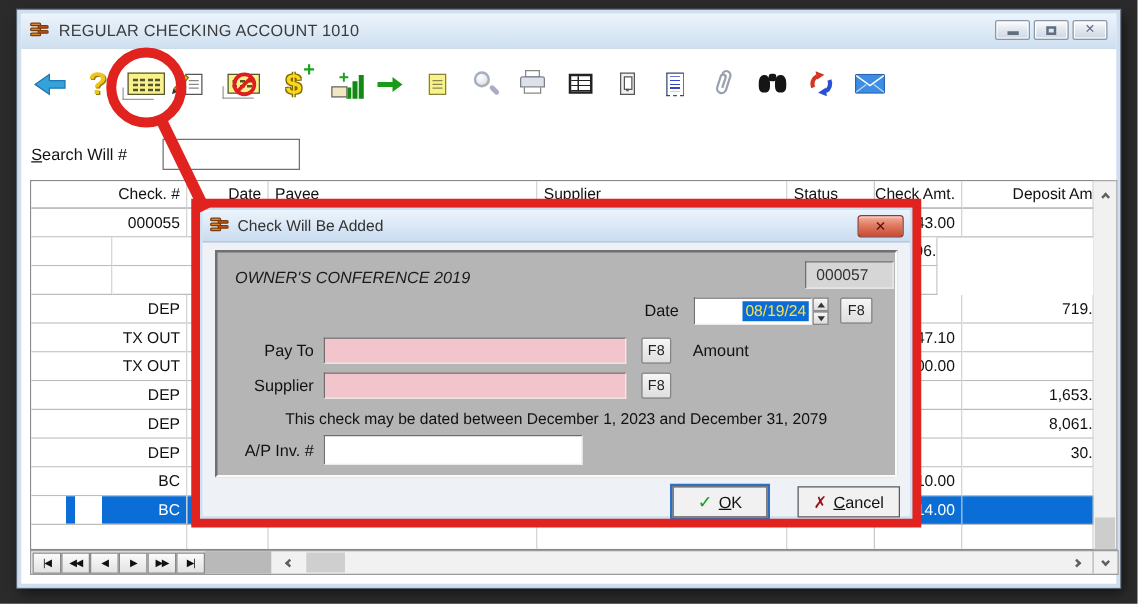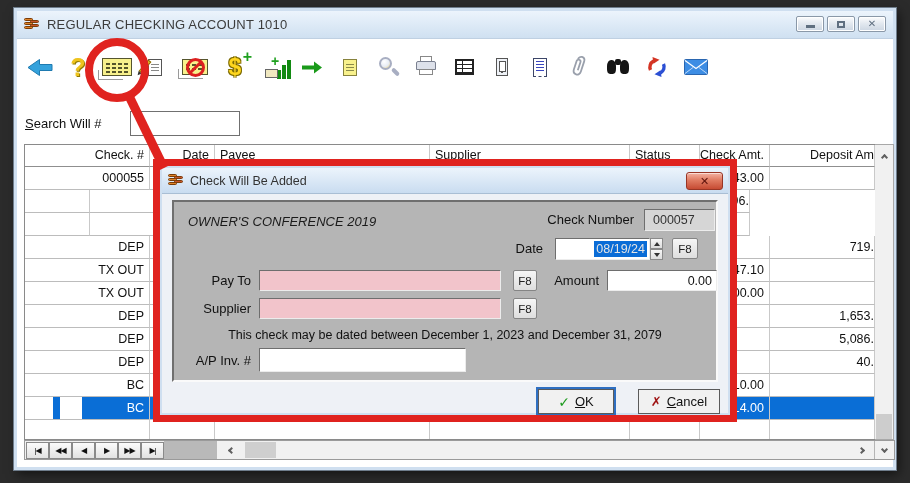--- a/index.html
+++ b/index.html
@@ -119,21 +119,21 @@
              color:#5c100a;font-weight:bold;font-size:11px;box-shadow:inset 0 1px 0 rgba(255,255,255,.55)}
   .dlg-panel{position:absolute;left:10px;top:32px;width:546px;height:182px;background:#b5b5b5;
              border:2px solid;border-color:#6f6f6f #fafafa #fafafa #6f6f6f}
   .plabel{position:absolute;font-size:13px;color:#111;text-align:right;line-height:22px}
   .memo{position:absolute;left:14px;top:12px;font-style:italic;font-size:13px;color:#1a1a1a}
   .sunken{position:absolute;border:1px solid;border-color:#6e6e6e #ececec #ececec #6e6e6e;font-size:12.5px;line-height:20px}
   .ro{background:#d6d6d6;color:#333;padding-left:8px}
   .wfield{background:#fff}
   .pink{background:#f2c4cb}
   .datefield{background:#fff;text-align:right;padding-right:2px}
-  .datefield span{background:#0a6cd6;color:#e5e5e5;padding:1px 2px}
+  .datefield span{background:#0a6cd6;color:#fde047;padding:1px 2px}
   .spin{position:absolute;left:476px;top:36px;width:13px;height:22px}
   .spin b{position:absolute;left:0;width:13px;height:11px;background:linear-gradient(#f7f7f7,#dcdcdc);border:1px solid #8a8a8a;display:flex;align-items:center;justify-content:center}
   .spin b.up{top:0}.spin b.dn{top:11px}
   .tri-up{width:0;height:0;border-left:3px solid transparent;border-right:3px solid transparent;border-bottom:4px solid #333}
   .tri-dn{width:0;height:0;border-left:3px solid transparent;border-right:3px solid transparent;border-top:4px solid #333}
   .f8btn{position:absolute;height:21px;background:linear-gradient(#f6f6f6,#dedede);border:1px solid #858585;border-radius:2px;
          font-size:11.5px;display:flex;align-items:center;justify-content:center;color:#222}
   .dlg-note{position:absolute;left:0;right:0;top:126px;text-align:center;font-size:12.5px;color:#111}
   .btn{position:absolute;top:221px;height:25px;background:#f1f1f1;border:1px solid #5a5a5a;
        display:flex;align-items:center;justify-content:center;font-size:13px;gap:5px}
@@ -354,30 +354,30 @@
         <div class="tcell ar c5" style="width: 70px;"></div>
         <div class="tcell ar c6" style="width: 105px;">1,653.</div>
       </div>
       <div class="trow">
         <div class="tcell ar c0" style="width: 125px;">DEP</div>
         <div class="tcell ar c1" style="width: 65px;"></div>
         <div class="tcell al c2" style="width: 215px;"></div>
         <div class="tcell al c3" style="width: 200px;"></div>
         <div class="tcell al c4" style="width: 70px;"></div>
         <div class="tcell ar c5" style="width: 70px;"></div>
-        <div class="tcell ar c6" style="width: 105px;">5,086.</div>
+        <div class="tcell ar c6" style="width: 105px;">8,061.</div>
       </div>
       <div class="trow">
         <div class="tcell ar c0" style="width: 125px;">DEP</div>
         <div class="tcell ar c1" style="width: 65px;"></div>
         <div class="tcell al c2" style="width: 215px;"></div>
         <div class="tcell al c3" style="width: 200px;"></div>
         <div class="tcell al c4" style="width: 70px;"></div>
         <div class="tcell ar c5" style="width: 70px;"></div>
-        <div class="tcell ar c6" style="width: 105px;">40.</div>
+        <div class="tcell ar c6" style="width: 105px;">30.</div>
       </div>
       <div class="trow">
         <div class="tcell ar c0" style="width: 125px;">BC</div>
         <div class="tcell ar c1" style="width: 65px;"></div>
         <div class="tcell al c2" style="width: 215px;"></div>
         <div class="tcell al c3" style="width: 200px;"></div>
         <div class="tcell al c4" style="width: 70px;"></div>
         <div class="tcell ar c5" style="width: 70px;">10.00</div>
         <div class="tcell ar c6" style="width: 105px;"></div>
       </div>
@@ -438,40 +438,38 @@
           <i></i>
           <i></i>
           <i></i>
           <i></i>
         </span>
       <span class="ttl">Check Will Be Added</span>
       <span class="dlg-close">✕</span>
     </div>
     <div class="dlg-panel">
       <span class="memo">OWNER'S CONFERENCE 2019</span>
-      <span class="plabel" style="left:340px;top:7px;width:120px">Check Number</span>
       <span class="sunken ro" style="left:470px;top:7px;width:71px;height:22px">000057</span>
 
       <span class="plabel" style="left:320px;top:36px;width:49px">Date</span>
       <span class="sunken datefield" style="left:381px;top:36px;width:95px;height:22px"><span>08/19/24</span></span>
       <span class="spin">
         <b class="up">
             <i class="tri-up"></i>
           </b>
         <b class="dn">
             <i class="tri-dn"></i>
           </b>
       </span>
       <span class="f8btn" style="left:498px;top:36px;width:26px">F8</span>
 
       <span class="plabel" style="left:0;top:68px;width:77px">Pay To</span>
       <span class="sunken pink" style="left:85px;top:68px;width:242px;height:21px"></span>
       <span class="f8btn" style="left:339px;top:68px;width:24px">F8</span>
       <span class="plabel" style="left:370px;top:68px;width:55px">Amount</span>
-      <span class="sunken wfield ar" style="left:433px;top:68px;width:110px;height:21px;text-align:right;padding-right:4px">0.00</span>
 
       <span class="plabel" style="left:0;top:96px;width:77px">Supplier</span>
       <span class="sunken pink" style="left:85px;top:96px;width:242px;height:21px"></span>
       <span class="f8btn" style="left:339px;top:96px;width:24px">F8</span>
 
       <span class="dlg-note">This check may be dated between December 1, 2023 and December 31, 2079</span>
 
       <span class="plabel" style="left:0;top:148px;width:77px">A/P Inv. #</span>
       <span class="sunken wfield" style="left:85px;top:146px;width:207px;height:24px"></span>
     </div>

